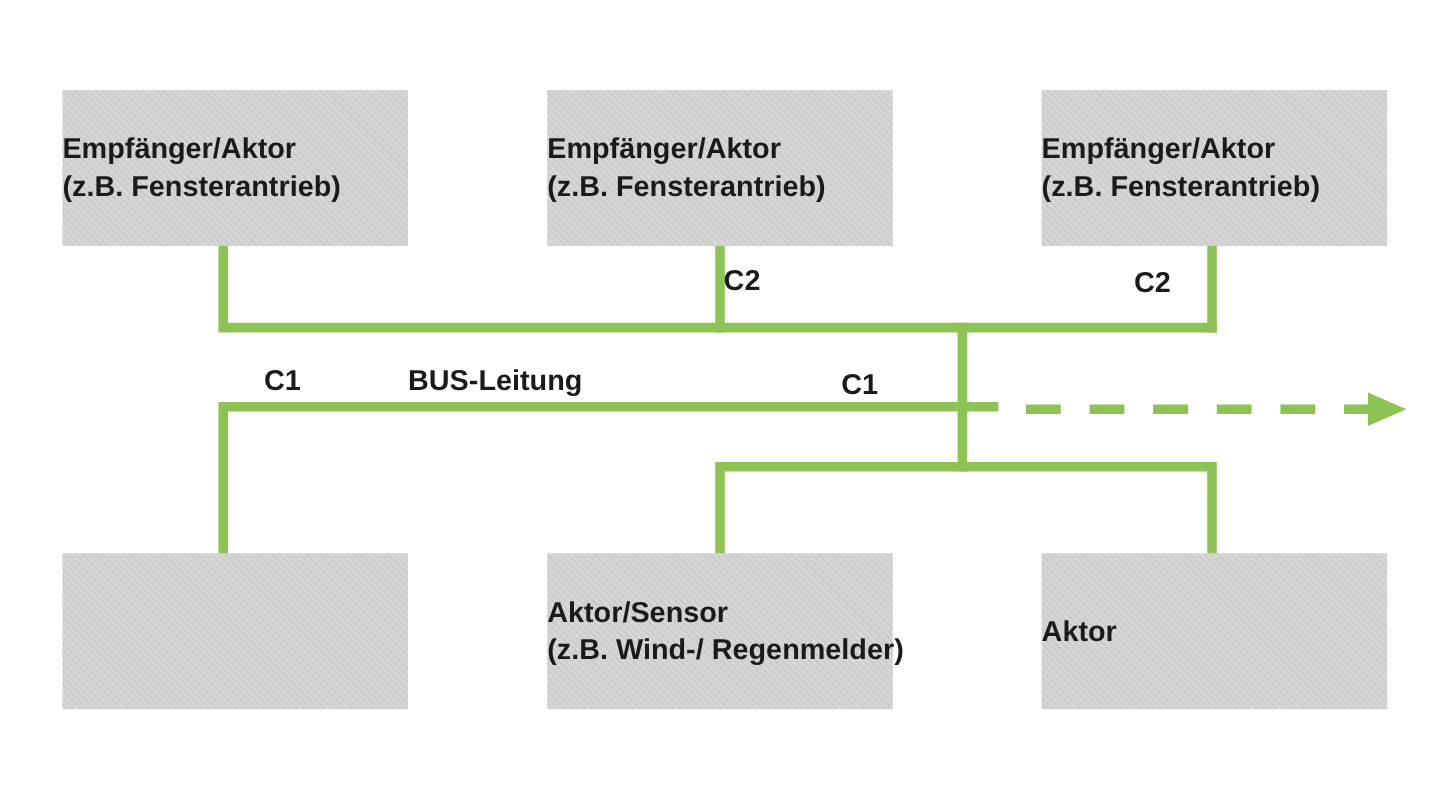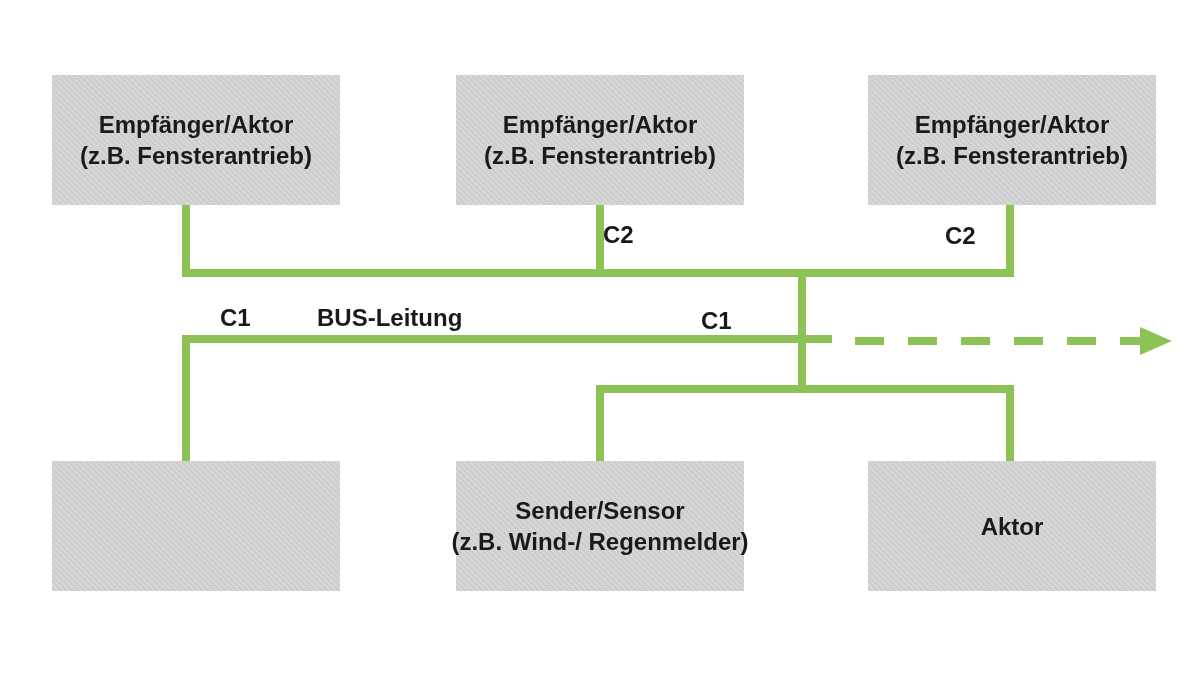--- a/index.html
+++ b/index.html
@@ -39,21 +39,21 @@
   }
   .node {
     position: absolute;
     width: 288px; height: 130px;
     background: var(--box-gray);
     background-image: repeating-linear-gradient(45deg,
       rgba(255,255,255,0.06) 0 2px, rgba(0,0,0,0.03) 2px 4px);
     color: var(--text-color);
     display: flex;
     flex-direction: column;
-    align-items: center;
+    align-items: flex-start;
     justify-content: center;
     text-align: center;
     font-weight: 700;
     font-size: 24px;
     line-height: 31px;
     z-index: 2;
   }
   .node .title, .node .subtitle { display: block; white-space: nowrap; }
   .row-top .node { top: 75px; }
   .row-bottom .node { top: 461px; }
@@ -63,21 +63,21 @@
   .wire-label {
     position: absolute;
     color: var(--text-color);
     font-weight: 700;
     font-size: 24px;
     line-height: 26px;
     z-index: 3;
     white-space: nowrap;
   }
   #lbl-c1-left   { left: 220px; top: 305px; width: 70px; }
-  #lbl-bus       { left: 317px; top: 305px; width: 160px; }
+  #lbl-bus       { left: 340px; top: 305px; width: 160px; }
   #lbl-c1-right  { left: 701px; top: 308px; width: 70px; }
   #lbl-c2-middle { left: 603px; top: 222px; width: 60px; }
   #lbl-c2-right  { left: 945px; top: 223px; width: 62px; }
 </style>
 </head>
 <body>
 
 <div class="canvas">
 
   <svg class="wiring" width="1200" height="675" viewBox="0 0 1200 675">
@@ -111,21 +111,21 @@
     <div class="node col-3">
       <span class="title">Empfänger/Aktor</span>
       <span class="subtitle">(z.B. Fensterantrieb)</span>
     </div>
   </div>
 
   <div class="row-bottom">
     <div class="node col-1">
     </div>
     <div class="node col-2">
-      <span class="title">Sender/Sensor</span>
+      <span class="title">Aktor/Sensor</span>
       <span class="subtitle">(z.B. Wind-/ Regenmelder)</span>
     </div>
     <div class="node col-3">
       <span class="title">Aktor</span>
     </div>
   </div>
 
   <div class="wire-label" id="lbl-c1-left">C1</div>
   <div class="wire-label" id="lbl-bus">BUS-Leitung</div>
   <div class="wire-label" id="lbl-c1-right">C1</div>

